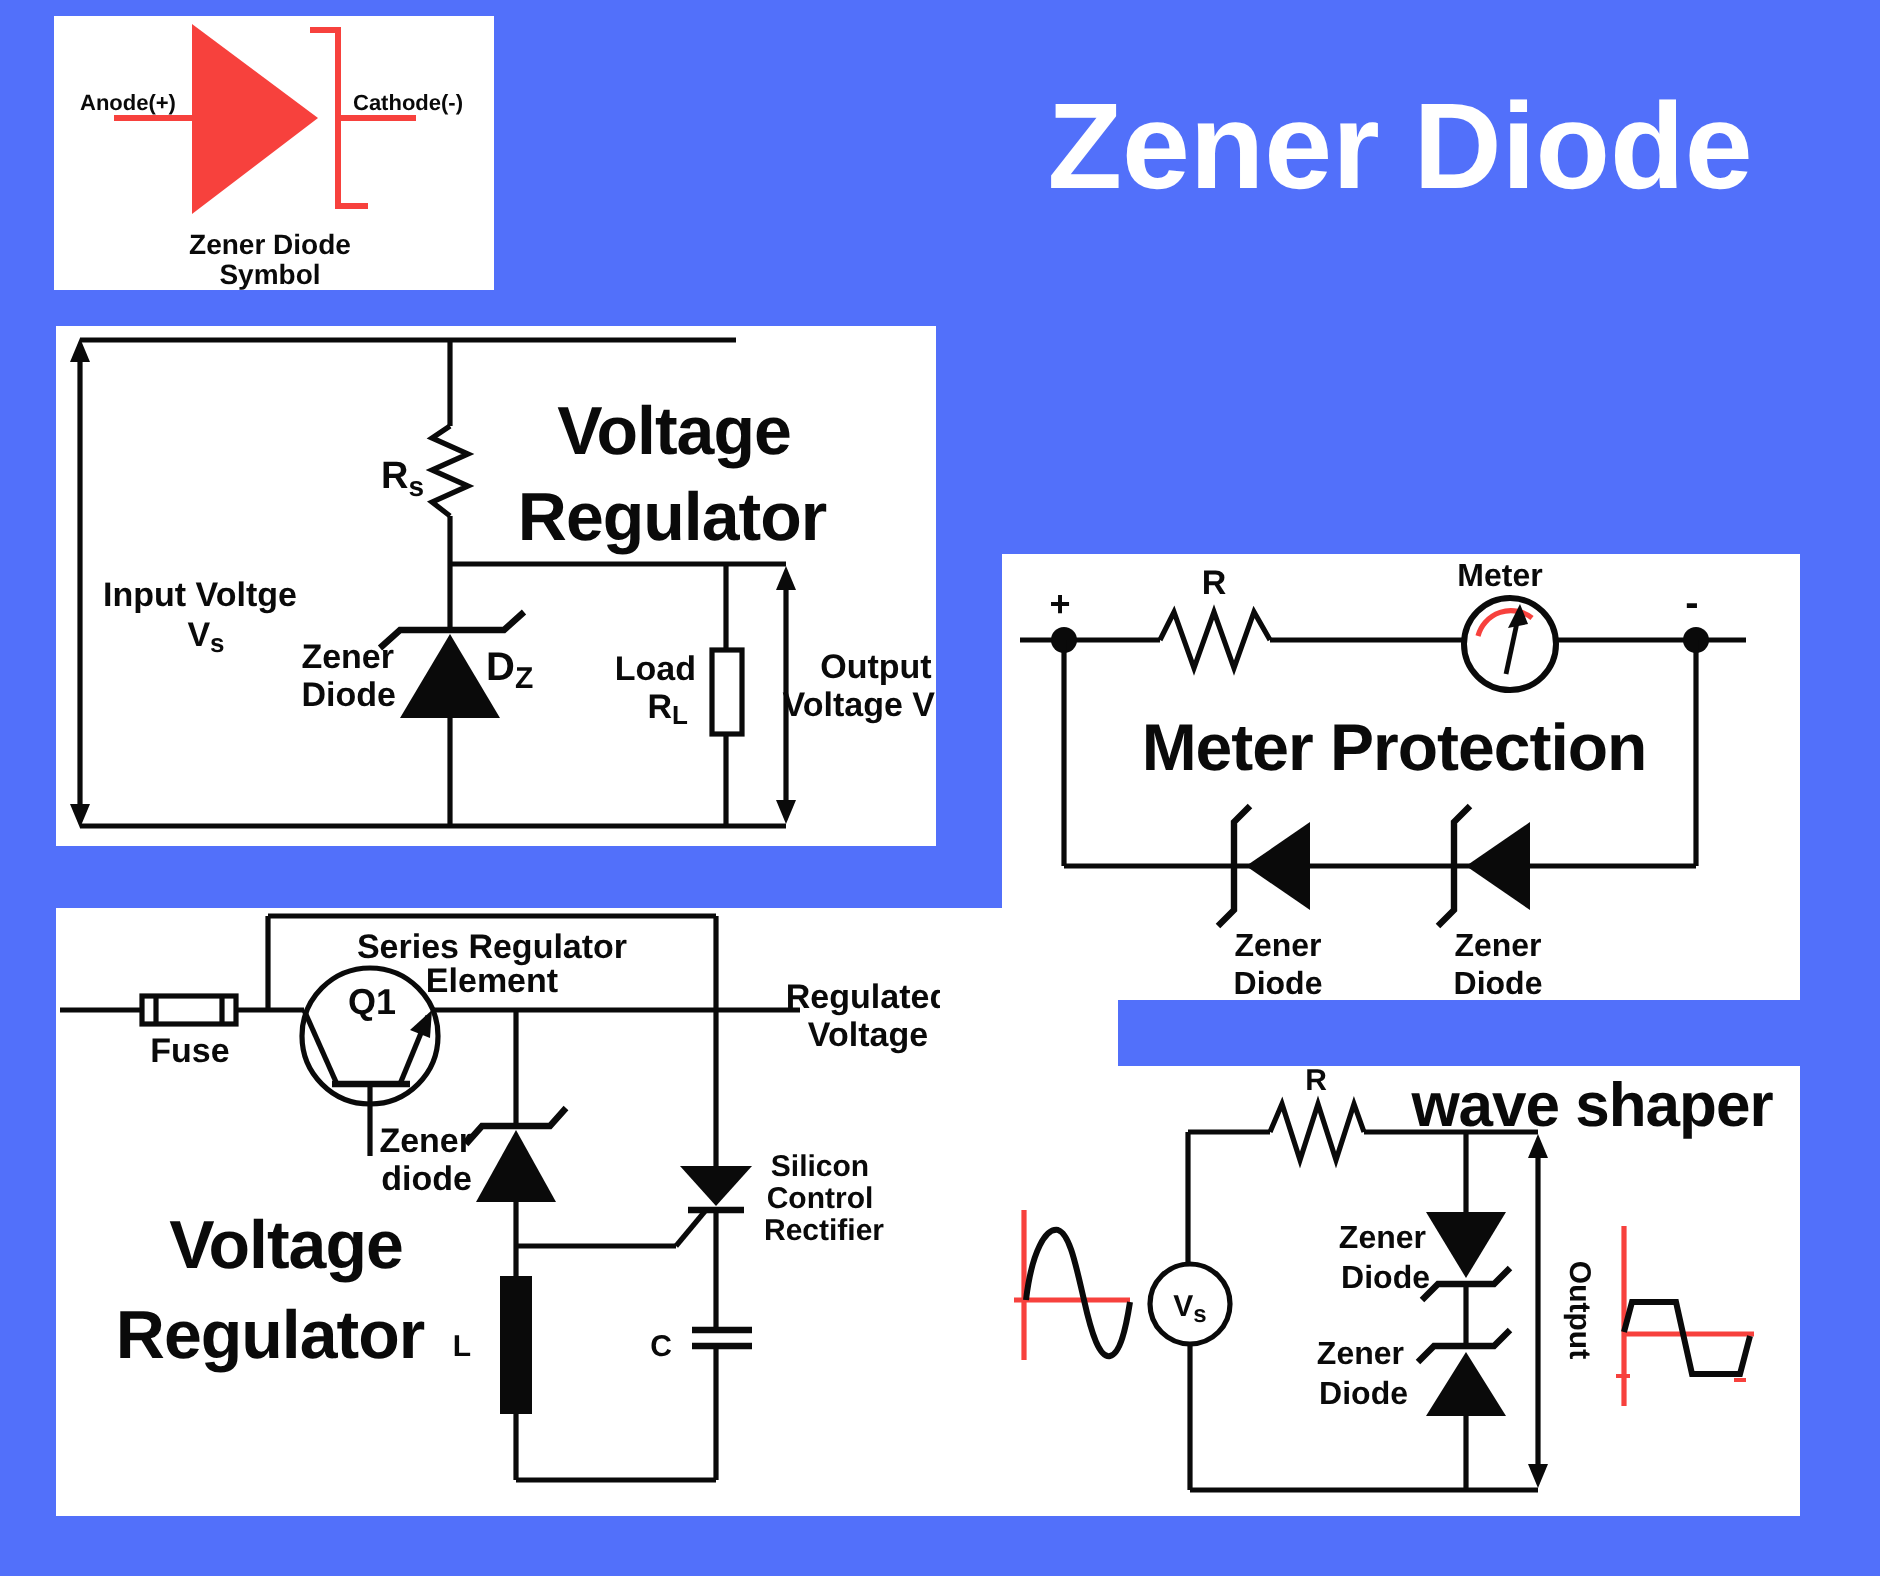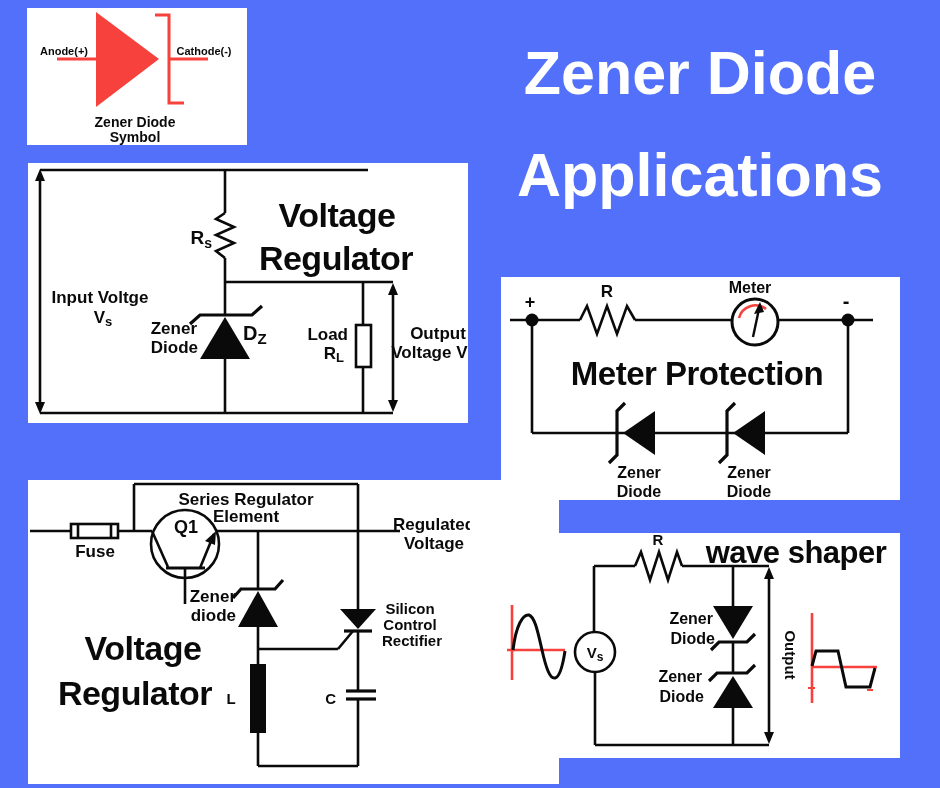--- a/index.html
+++ b/index.html
@@ -21,21 +21,20 @@
   .wire-thick{stroke:#0a0a0a;stroke-width:3.2;fill:none;}
   .blk{fill:#0a0a0a;stroke:none;}
   .redln{stroke:#F7413D;stroke-width:3;fill:none;}
   .heading{letter-spacing:-0.5px;}
 </style>
 </head>
 <body>
 
 <div id="title">
   <span>Zener Diode</span>
-  <span>Applications</span>
 </div>
 
 <div class="panel" style="left:27px;top:8px;width:220px;height:137px;">
   <svg width="218" height="137" viewBox="0 0 218 137">
     <g>
       <line class="redln" x1="30" y1="51" x2="69" y2="51"></line>
       <polygon points="69,4 69,99 132,51" fill="#F7413D"></polygon>
       <path class="redln" d="M128,7 L142,7 L142,95 L157,95" stroke-width="4"></path>
       <line class="redln" x1="142" y1="51" x2="181" y2="51"></line>
     </g>
@@ -129,21 +128,21 @@
     <text x="106" y="20" font-size="17" text-anchor="middle">R</text>
     <text x="249" y="16" font-size="16" text-anchor="middle">Meter</text>
     <text class="heading" x="196" y="108" font-size="33" text-anchor="middle">Meter Protection</text>
     <text x="138" y="201" font-size="16" text-anchor="middle">Zener</text>
     <text x="138" y="220" font-size="16" text-anchor="middle">Diode</text>
     <text x="248" y="201" font-size="16" text-anchor="middle">Zener</text>
     <text x="248" y="220" font-size="16" text-anchor="middle">Diode</text>
   </svg>
 </div>
 
-<div class="panel" style="left:28px;top:480px;width:531px;height:304px;">
+<div class="panel" style="left:28px;top:454px;width:531px;height:304px;">
   <svg width="442" height="304" viewBox="0 0 442 304">
 
     <line class="wire" x1="2" y1="51" x2="43" y2="51"></line>
     <g>
       <rect x="43" y="44" width="47" height="14" fill="#ffffff" stroke="#0a0a0a" stroke-width="2.6"></rect>
       <line class="wire" x1="50" y1="44" x2="50" y2="58"></line>
       <line class="wire" x1="83" y1="44" x2="83" y2="58"></line>
     </g>
     <line class="wire" x1="90" y1="51" x2="124" y2="51"></line>
 

